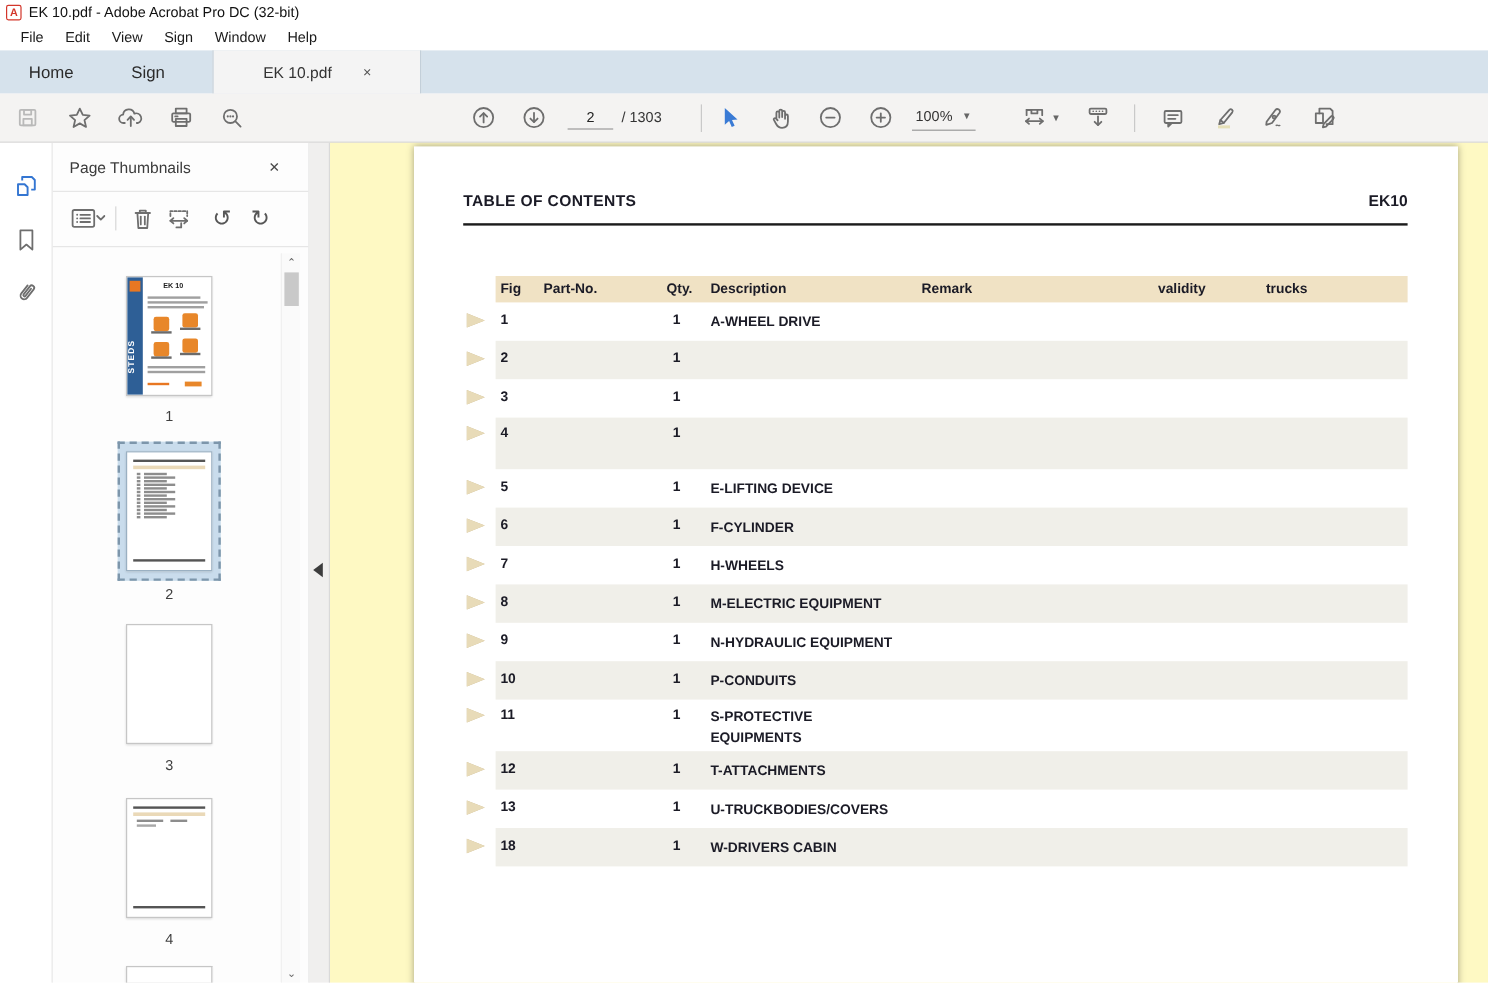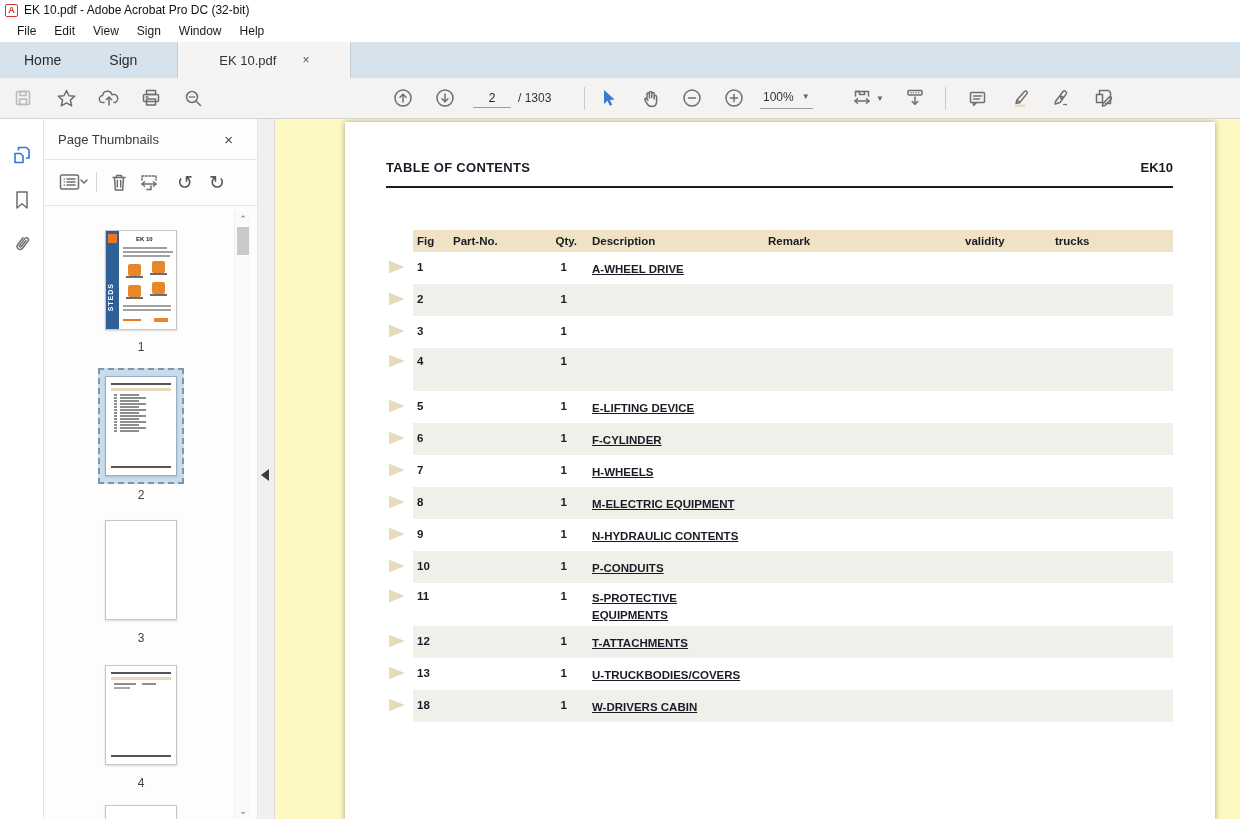--- a/index.html
+++ b/index.html
@@ -103,21 +103,21 @@
   .h-fig { left:4px; } .h-part { left:40px; } .h-qty { left:120px; width:44px; text-align:right; }
   .h-desc { left:179px; } .h-rem { left:355px; } .h-val { left:552px; } .h-trk { left:642px; }
 
   .toc-rows { position:absolute; left:68px; top:130px; width:760px; }
   .toc-row { position:relative; height:32px; }
   .toc-row.tall { height:43px; }
   .toc-row.stripe { background:#f0efe9; }
   .toc-row span { position:absolute; font-size:11.5px; font-weight:bold; color:#1b1b26; top:9px; }
   .toc-row.tall span { top:7px; }
   .c-fig { left:4px; } .c-qty { left:120px; width:34px; text-align:right; }
-  .c-desc { left:179px; width:560px; white-space:pre-line; line-height:17px;text-decoration:underline; }
+  .c-desc { left:179px; width:560px; white-space:pre-line; line-height:17px; }
   .marker { position:absolute; left:-24px; top:10px; width:0; height:0;
     border-left:15px solid #e8dbb8; border-top:6px solid transparent; border-bottom:6px solid transparent;
     filter:drop-shadow(0 0 0.5px #c9b88f); }
 
   .ico-stroke { stroke:#6e6e6e; fill:none; stroke-width:1.5; stroke-linecap:round; stroke-linejoin:round; }
   .ico-dis { stroke:#b9b9b9; }
 </style>
 </head>
 <body>
 
@@ -544,21 +544,21 @@
     <span class="marker"></span>
     <span class="c-fig">8</span>
     <span class="c-qty">1</span>
     <span class="c-desc">M-ELECTRIC EQUIPMENT</span>
   </div>
 
   <div class="toc-row">
     <span class="marker"></span>
     <span class="c-fig">9</span>
     <span class="c-qty">1</span>
-    <span class="c-desc">N-HYDRAULIC CONTENTS</span>
+    <span class="c-desc">N-HYDRAULIC EQUIPMENT</span>
   </div>
 
   <div class="toc-row stripe">
     <span class="marker"></span>
     <span class="c-fig">10</span>
     <span class="c-qty">1</span>
     <span class="c-desc">P-CONDUITS</span>
   </div>
 
   <div class="toc-row tall">

